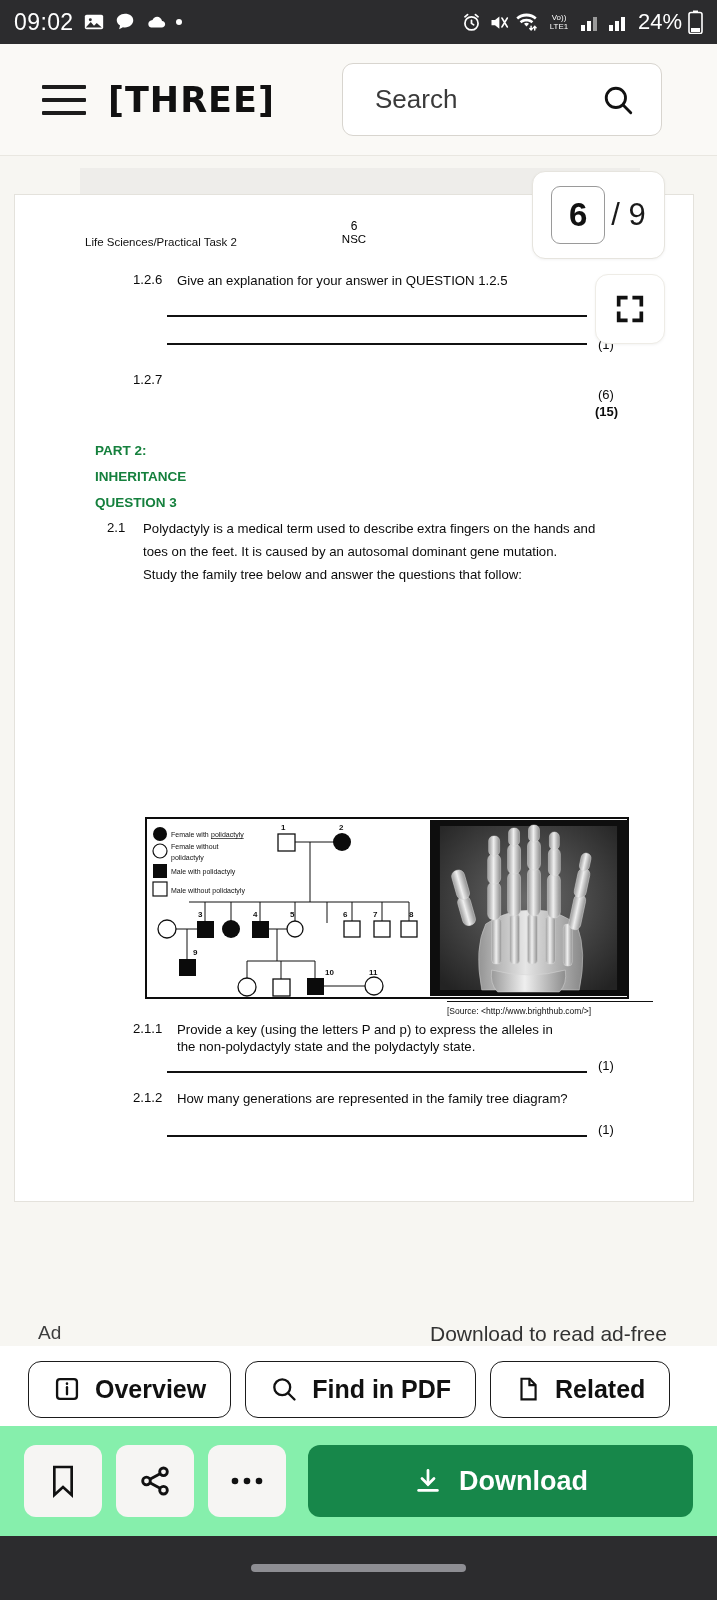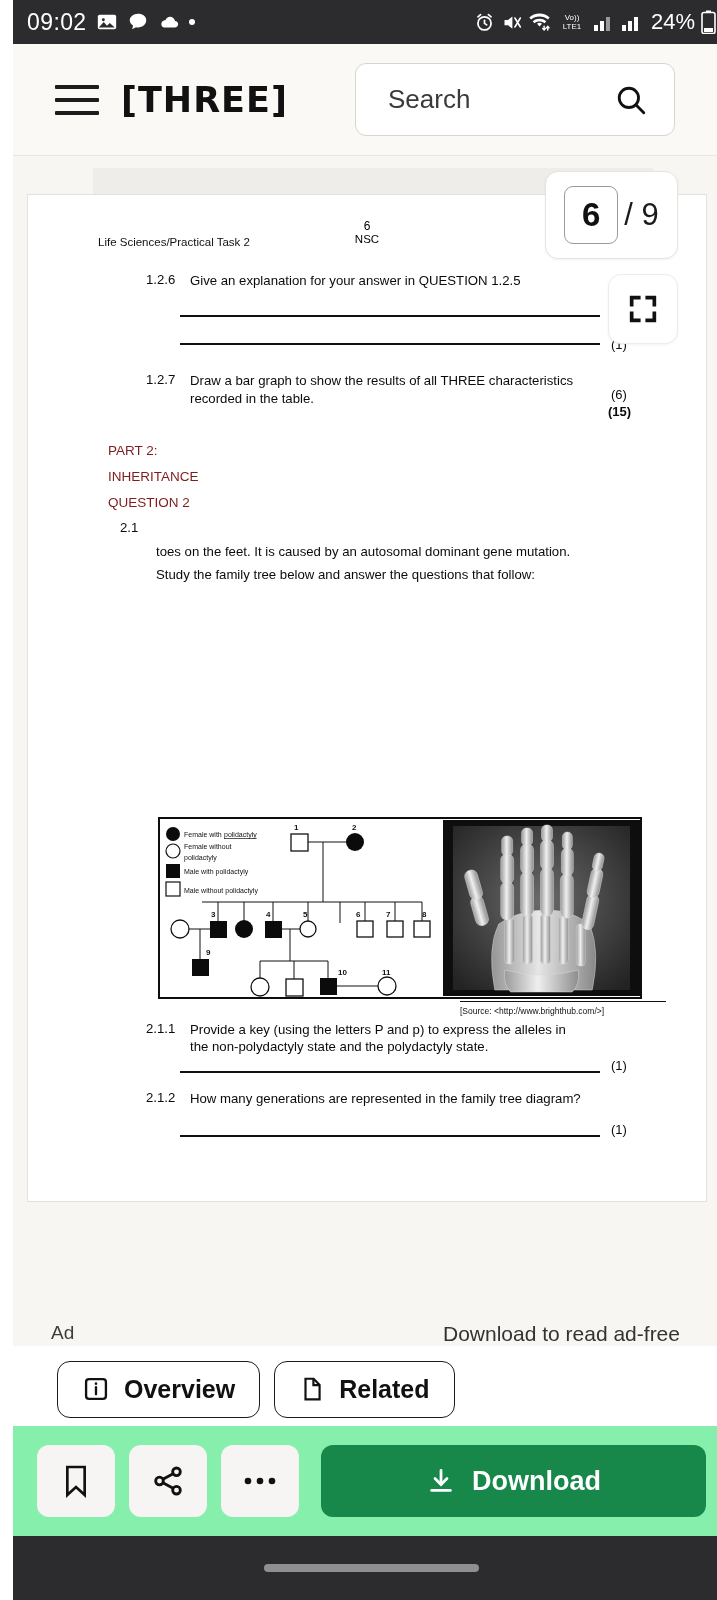--- a/index.html
+++ b/index.html
@@ -2,21 +2,21 @@
 <html><head>
 <meta charset="utf-8">
 <style>
   * { box-sizing: border-box; margin: 0; padding: 0; }
   html, body {
     width: 717px; height: 1600px;
     font-family: "Liberation Sans", sans-serif;
     background: #ffffff;
     overflow: hidden;
   }
-  #root { position: relative; width: 634px; height: 1600px; margin-left: 13px; }
+  #root { position: relative; width: 634px; height: 1600px; }
 
   
   .statusbar {
     position: absolute; top: 0; left: 0; width: 717px; height: 44px;
     background: #2c2c2e; color: #ffffff;
     display: flex; align-items: center; justify-content: space-between;
     padding: 0 14px;
   }
   .sb-left { display: flex; align-items: center; gap: 9px; }
   .sb-time { font-size: 23px; font-weight: 400; letter-spacing: .4px; }
@@ -92,21 +92,21 @@
     font-size: 11.5px; color: #111;
   }
   .hdr-center { position: absolute; left: 0; right: 0; top: 24px; text-align: center; font-size: 11.5px; }
   .hdr-center .pn { display:block; font-size: 12px; }
 
   .q { position: absolute; font-size: 13.2px; line-height: 17.5px; color: #0b0b0b; }
   .qnum { position: absolute; font-size: 13.2px; color: #0b0b0b; }
   .marks { position: absolute; font-size: 13px; color: #0b0b0b; }
   .marks.b { font-weight: 700; }
   .rule { position: absolute; height: 2px; background: #111; }
-  .sec { position: absolute; font-size: 13.5px; font-weight: 400; color: #7f1d1d; }
+  .sec { position: absolute; font-size: 13.5px; font-weight: 700; color: #15803d; }
 
   
   .figbox {
     position: absolute; left: 130px; top: 622px; width: 484px; height: 182px;
     border: 2px solid #0d0d0d; background: #fff;
   }
   .ped { position: absolute; left: 0; top: 0; width: 284px; height: 178px; }
   .xray { position: absolute; right: 0; top: 1px; width: 198px; height: 176px;
           border-left: 1px solid #fff; }
   .srcline {
@@ -119,21 +119,21 @@
   .adstrip {
     position: absolute; top: 1300px; left: 0; width: 717px; height: 46px;
     background: #f7f6f2; overflow: hidden;
   }
   .ad-label { position: absolute; left: 38px; top: 22px; font-size: 19px; color: #3d3d3d; }
   .ad-cta { position: absolute; left: 430px; top: 22px; font-size: 21px; color: #333; white-space: nowrap; }
 
   
   .chips {
     position: absolute; top: 1352px; left: 0; width: 717px; height: 74px;
-    background: #fff; display: flex; align-items: center; gap: 14px; padding-left: 44px;
+    background: #fff; display: flex; align-items: center; gap: 14px; padding-left: 28px;
   }
   .chip {
     height: 57px; border: 1.5px solid #1b1b1b; border-radius: 13px;
     display: flex; align-items: center; gap: 14px; padding: 0 24px;
     font-size: 25px; font-weight: 700; color: #111; background: #fff;
     white-space: nowrap; flex: 0 0 auto;
   }
 
   
   .bottombar {
@@ -271,29 +271,29 @@
           <span>MED/6 May 2</span>
         </div>
 
         <span class="qnum" style="left:118px; top:77px;">1.2.6</span>
         <span class="q" style="left:162px; top:77px; width:450px;">Give an explanation for your answer in QUESTION 1.2.5</span>
         <div class="rule" style="left:152px; top:120px; width:420px;"></div>
         <div class="rule" style="left:152px; top:148px; width:420px;"></div>
         <span class="marks" style="left:583px; top:142px;">(1)</span>
 
         <span class="qnum" style="left:118px; top:177px;">1.2.7</span>
-        <span class="q" style="left:162px; top:177px; width:405px;">Draw a bar graph to show the results of all THREE characteristics recorded in the table.</span>
         <span class="marks" style="left:583px; top:192px;">(6)</span>
         <span class="marks b" style="left:580px; top:209px;">(15)</span>
 
         <span class="sec" style="left:80px; top:248px;">PART 2:</span>
         <span class="sec" style="left:80px; top:274px;">INHERITANCE</span>
-        <span class="sec" style="left:80px; top:300px;">QUESTION 2</span>
+        <span class="sec" style="left:80px; top:300px;">QUESTION 3</span>
 
         <span class="qnum" style="left:92px; top:325px;">2.1</span>
+        <span class="q" style="left:128px; top:325px; white-space:nowrap;">Polydactyly is a medical term used to describe extra fingers on the hands and</span>
         <span class="q" style="left:128px; top:371px; white-space:nowrap;">Study the family tree below and answer the questions that follow:</span>
         <span class="q" style="left:128px; top:348px; white-space:nowrap;">toes on the feet. It is caused by an autosomal dominant gene mutation.</span>
 
         <div class="figbox">
           <svg class="ped" viewBox="0 0 284 178">
             <g font-family="Liberation Sans" font-size="7" fill="#111">
 
               <circle cx="13" cy="15" r="7" fill="#0b0b0b"></circle>
               <text x="24" y="18">Female with</text>
               <text x="64" y="18" fill="#111" text-decoration="underline">polidactyly</text>
@@ -461,20 +461,29 @@
         <svg width="28" height="28" viewBox="0 0 24 24" fill="none" stroke="#111" stroke-width="2">
             <rect x="3.5" y="3.5" width="17" height="17" rx="2.5"></rect>
             <path d="M12 10.5v6" stroke-linecap="round"></path>
             <circle cx="12" cy="7.4" r="1.1" fill="#111" stroke="none"></circle>
           </svg>
       </span>
       <span>Overview</span>
     </div>
     <div class="chip">
       <span class="ic">
+        <svg width="28" height="28" viewBox="0 0 24 24" fill="none" stroke="#111" stroke-width="2">
+            <circle cx="10.5" cy="10.5" r="6.8"></circle>
+            <path d="M15.6 15.6L21 21" stroke-linecap="round"></path>
+          </svg>
+      </span>
+      <span>Find in PDF</span>
+    </div>
+    <div class="chip">
+      <span class="ic">
         <svg width="26" height="28" viewBox="0 0 24 24" fill="none" stroke="#111" stroke-width="2">
             <path d="M6 2.5h7.5L19 8.2V21.5H6z"></path>
             <path d="M13.3 2.6v5.8H19"></path>
           </svg>
       </span>
       <span>Related</span>
     </div>
   </div>
 
   <div class="bottombar">

